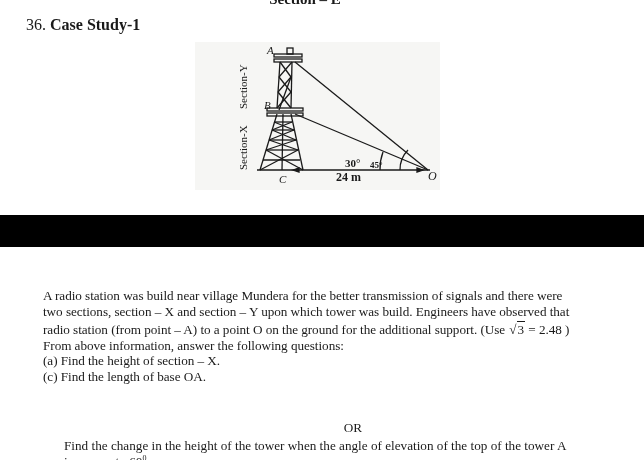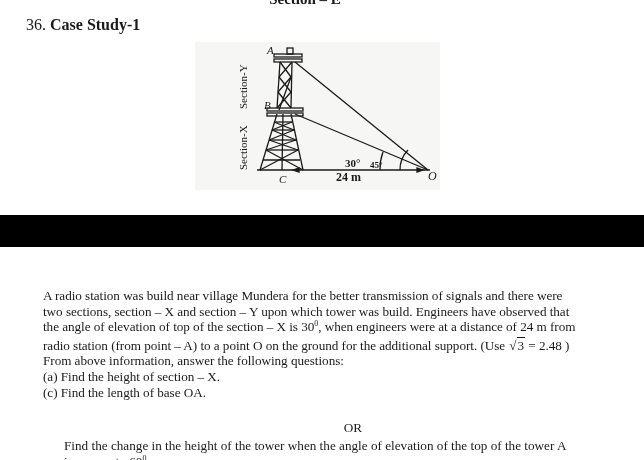--- a/index.html
+++ b/index.html
@@ -112,21 +112,20 @@
       <text transform="translate(52,67) rotate(-90)" font-size="11">Section-Y</text>
     </g>
   </svg>
 </div>
 
 <div class="blackbar"></div>
 
 <div class="body-text">
   <span class="line">A radio station was build near village Mundera for the better transmission of signals and there were</span>
   <span class="line">two sections, section – X and section – Y upon which tower was build. Engineers have observed that</span>
-  <span class="line"><span>the angle of elevation of top of the section – X is 30</span><sup>0</sup><span>, when engineers were at a distance of 24 m from</span></span>
   <span class="line gap"><span>radio station (from point – A) to a point O on the ground for the additional support. (Use </span><span class="sqrt">√<span class="rad">3</span></span><span> = 2.48 )</span></span>
   <span class="line bold">From above information, answer the following questions:</span>
   <span class="line">(a) Find the height of section – X.</span>
   <span class="line">(c) Find the length of base OA.</span>
 </div>
 
 <div class="or-line">OR</div>
 
 <div class="alt-text">
   <span class="line" style="display:block;white-space:nowrap">Find the change in the height of the tower when the angle of elevation of the top of the tower A</span>

